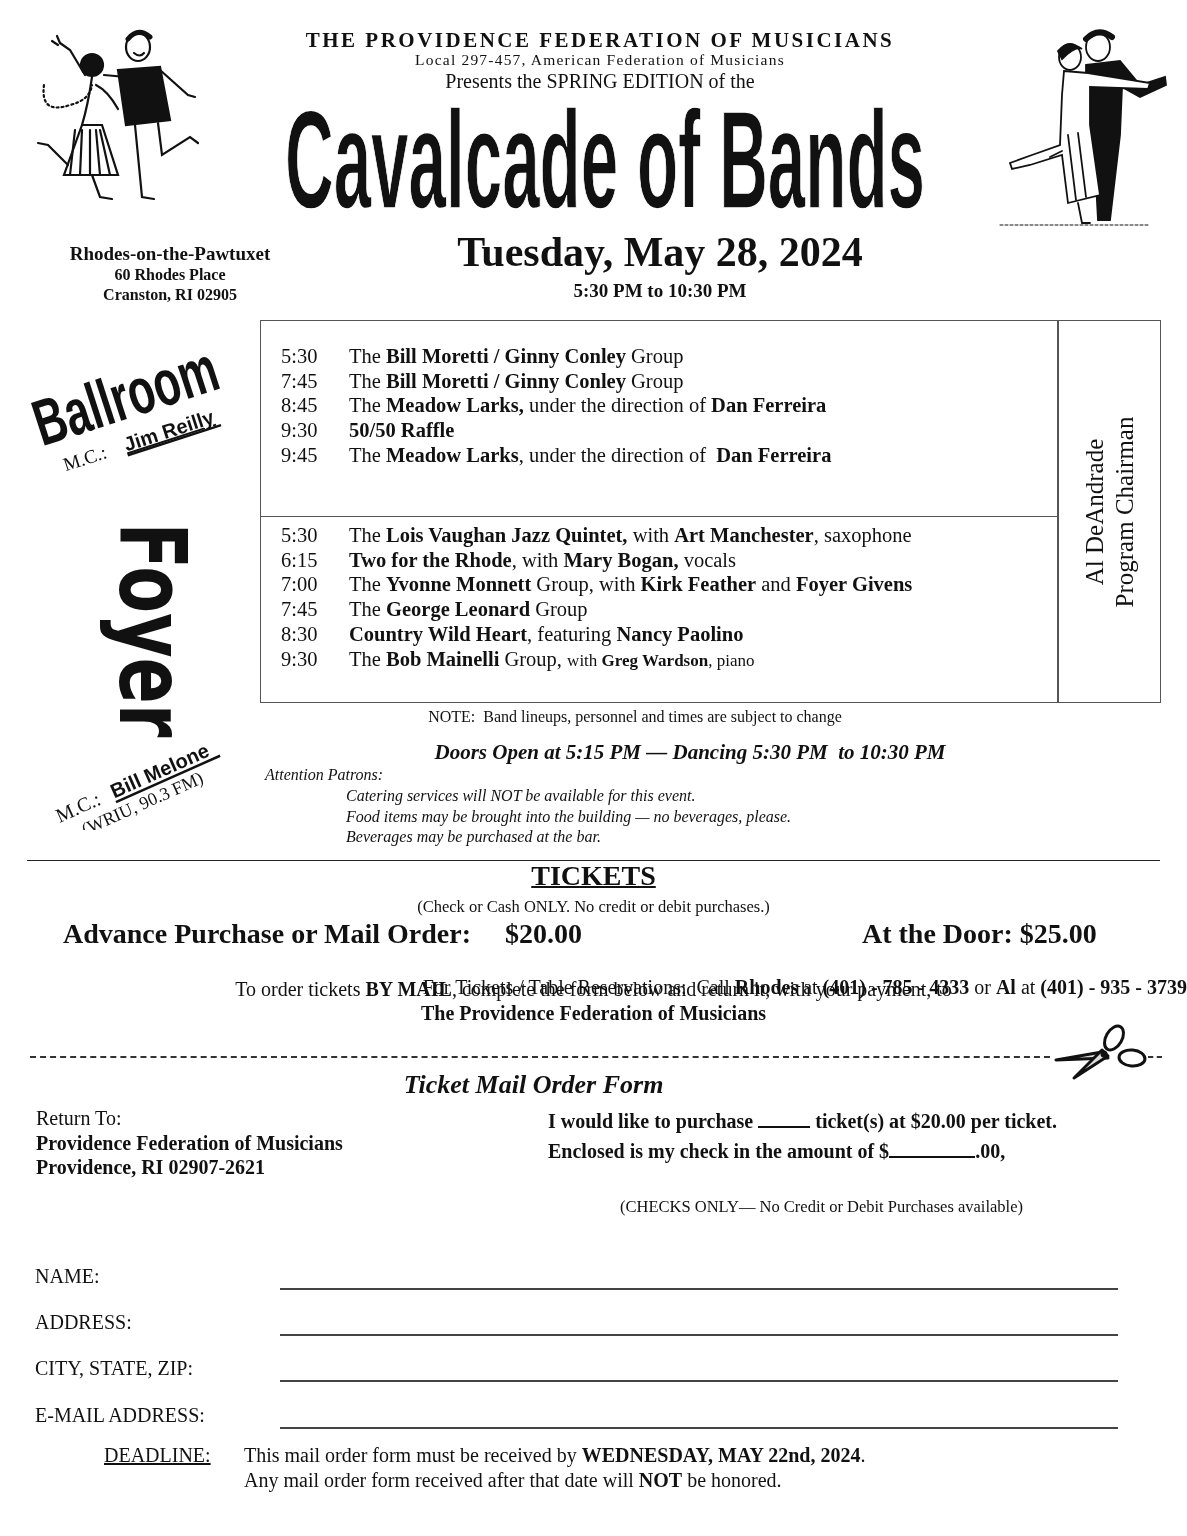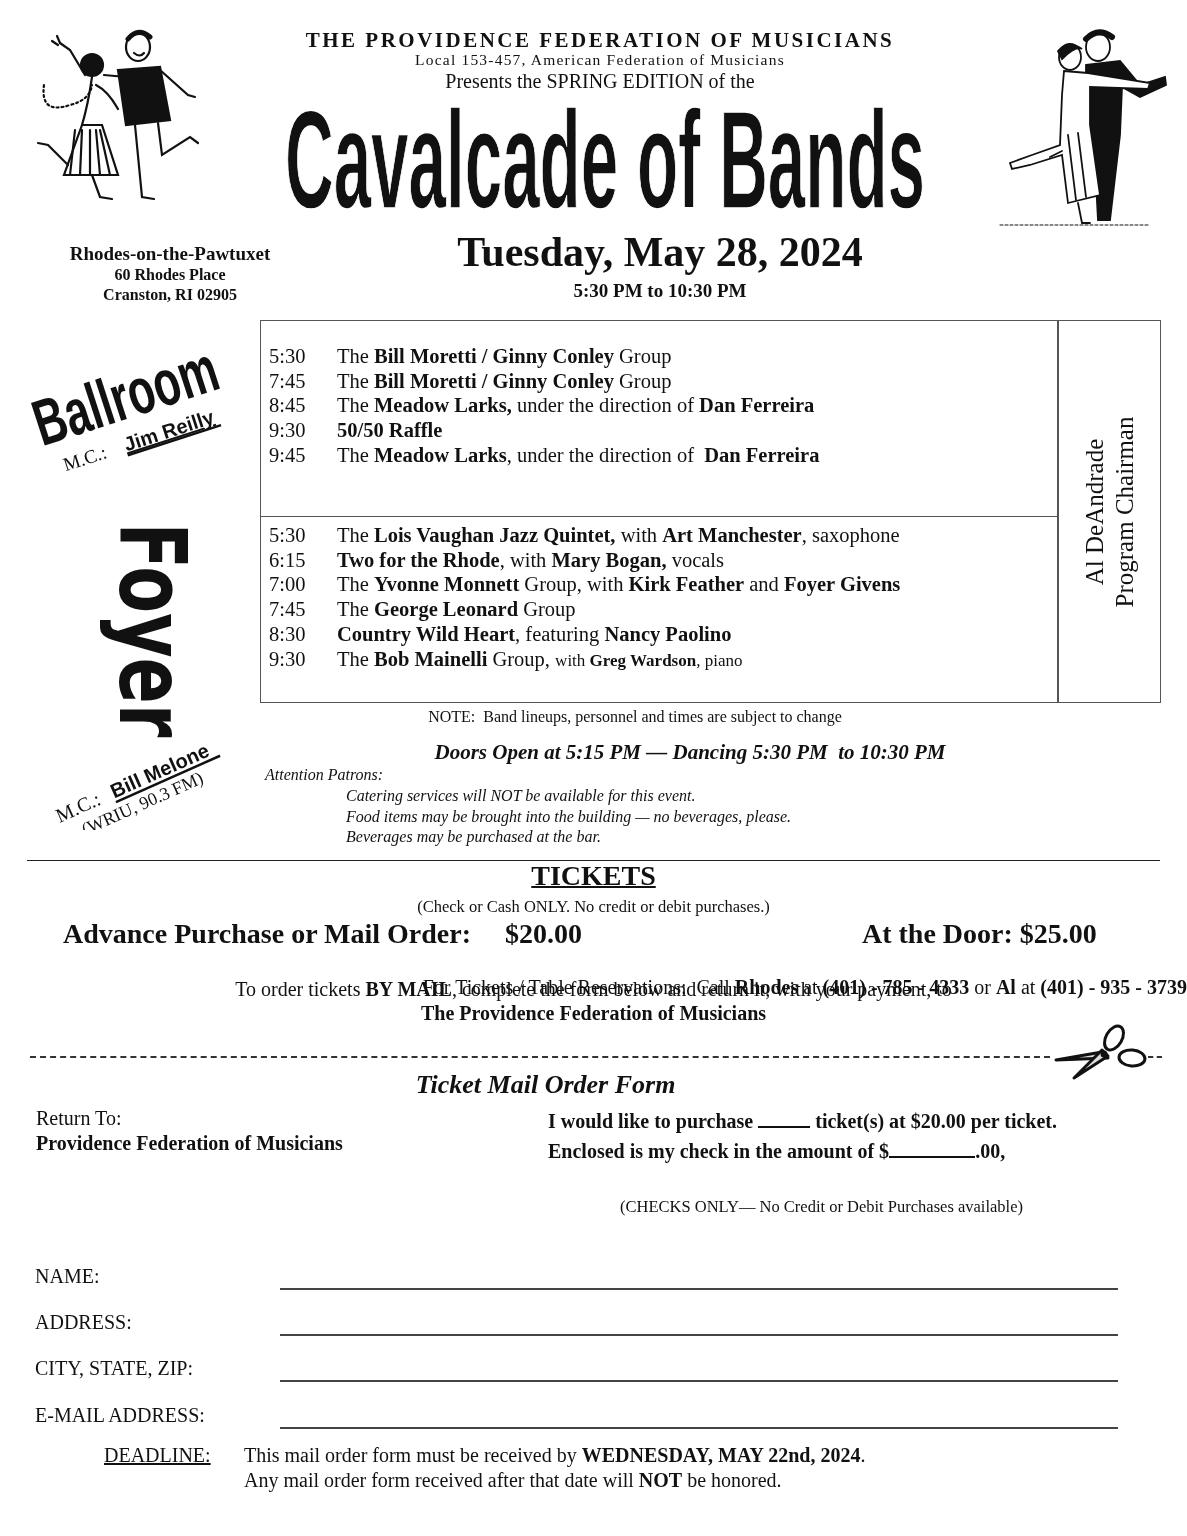--- a/index.html
+++ b/index.html
@@ -20,21 +20,21 @@
   #venue { left: 30px; top: 243px; width: 280px; text-align: center; font-weight: bold; }
   #venue .n { font-size: 19px; }
   #venue .a { font-size: 16px; line-height: 20px; }
 
   .art { position: absolute; }
 
   
   .sched-box { position: absolute; border: 1.5px solid #555; box-sizing: border-box; }
   #box-ballroom { left: 260px; top: 320px; width: 798px; height: 197px; border-bottom: none; }
   #box-foyer { left: 260px; top: 516px; width: 798px; height: 187px; }
-  .rows { position: absolute; left: 8px; font-size: 20.5px; line-height: 24.7px; }
+  .rows { position: absolute; left: 20px; font-size: 20.5px; line-height: 24.7px; }
   .row { white-space: nowrap; }
   .row .t { display: inline-block; width: 68px; }
   #box-ballroom .rows { top: 23px; }
   #box-foyer .rows { top: 6px; }
   .row .small { font-size: 17px; }
 
   #chair-box { left: 1058px; top: 320px; width: 103px; height: 383px; border: 1.5px solid #555; box-sizing: border-box; }
   #chair-text { position: absolute; left: 50%; top: 50%; transform: translate(-50%,-50%) rotate(-90deg);
                 white-space: nowrap; text-align: center; font-size: 25px; line-height: 30px; }
 
@@ -58,21 +58,21 @@
   #adv .price { margin-left: 34px; }
   #door { left: 862px; top: 918px; font-size: 28px; font-weight: bold; white-space: nowrap; }
   #call { left: 0; top: 953px; width: 1187px; text-align: right; font-size: 20px; }
   #mail { left: 0; top: 978px; width: 1187px; text-align: center; font-size: 20px; }
   #mailto { left: 0; top: 1002px; width: 1187px; text-align: center; font-size: 20px; font-weight: bold; }
 
   #cutline { left: 30px; top: 1056px; width: 1020px; height: 0; border-top: 2px dashed #333; }
   #cutline2 { left: 1148px; top: 1056px; width: 14px; height: 0; border-top: 2px dashed #333; }
   #scissors { left: 1052px; top: 1016px; width: 96px; height: 70px; }
 
-  #form-title { left: 12px; top: 1070px; width: 1067px; text-align: center; font-size: 26px; font-weight: bold; font-style: italic; }
+  #form-title { left: 0; top: 1070px; width: 1067px; text-align: center; font-size: 26px; font-weight: bold; font-style: italic; }
 
   #return { left: 36px; top: 1106px; font-size: 20px; line-height: 24.5px; }
   #purchase { left: 548px; top: 1106px; font-size: 20px; line-height: 30px; font-weight: bold; }
   .blank { display: inline-block; border-bottom: 2px solid #111; height: 18px; vertical-align: baseline; }
   #purchase .u { text-decoration: underline; }
   #checks { left: 620px; top: 1197px; font-size: 16.5px; }
 
   .field { position: absolute; left: 35px; width: 1085px; height: 28px; }
   .field .lbl { position: absolute; left: 0; top: 0; font-size: 20px; }
   .field .line { position: absolute; left: 245px; right: 2px; top: 23px; border-top: 2px solid #444; }
@@ -82,21 +82,21 @@
   #f-email { top: 1404px; }
 
   #deadline { left: 104px; top: 1443px; font-size: 20px; line-height: 24.5px; }
   #deadline .dl { text-decoration: underline; display: inline-block; width: 140px; }
   #deadline .indent { display: inline-block; width: 140px; }
 </style>
 </head>
 <body>
 
 <div id="org" class="abs">THE PROVIDENCE FEDERATION OF MUSICIANS</div>
-<div id="local" class="abs">Local 153-457, American Federation of Musicians</div>
+<div id="local" class="abs">Local 297-457, American Federation of Musicians</div>
 <div id="presents" class="abs">Presents the SPRING EDITION of the</div>
 
 <div id="title" class="abs">
   <svg viewBox="0 0 650 150" preserveAspectRatio="none">
     <defs>
       <path id="arc" d="M 5 105 Q 325 175 645 105" fill="none"></path>
     </defs>
     <text x="325" y="130" text-anchor="middle" font-family="Liberation Sans Narrow, Liberation Sans, sans-serif" font-weight="bold" font-size="140" fill="#111" stroke="#fff" stroke-width="1.4" textLength="640" lengthAdjust="spacingAndGlyphs" transform="scale(1,1)">Cavalcade of Bands</text>
   </svg>
 </div>
@@ -250,20 +250,21 @@
       <circle cx="52" cy="38" r="2" fill="#111"></circle>
     </g>
   </svg>
 </div>
 
 <div id="form-title" class="abs">Ticket Mail Order Form</div>
 
 <div id="return" class="abs">
   <div>Return To:</div>
   <div class="b">Providence Federation of Musicians</div>
+  <div class="b">Providence, RI 02907-2621</div>
 </div>
 
 <div id="purchase" class="abs">
   <div style="white-space:pre"><span>I would like to purchase </span><span class="blank" style="width:52px"></span><span> ticket(s) at $20.00 per ticket.</span></div>
   <div><span>Enclosed is my check in the amount of $</span><span class="blank" style="width:86px"></span><span>.00,</span></div>
 </div>
 <div id="checks" class="abs">(CHECKS ONLY— No Credit or Debit Purchases available)</div>
 
 <div id="f-name" class="field">
   <span class="lbl">NAME:</span>

